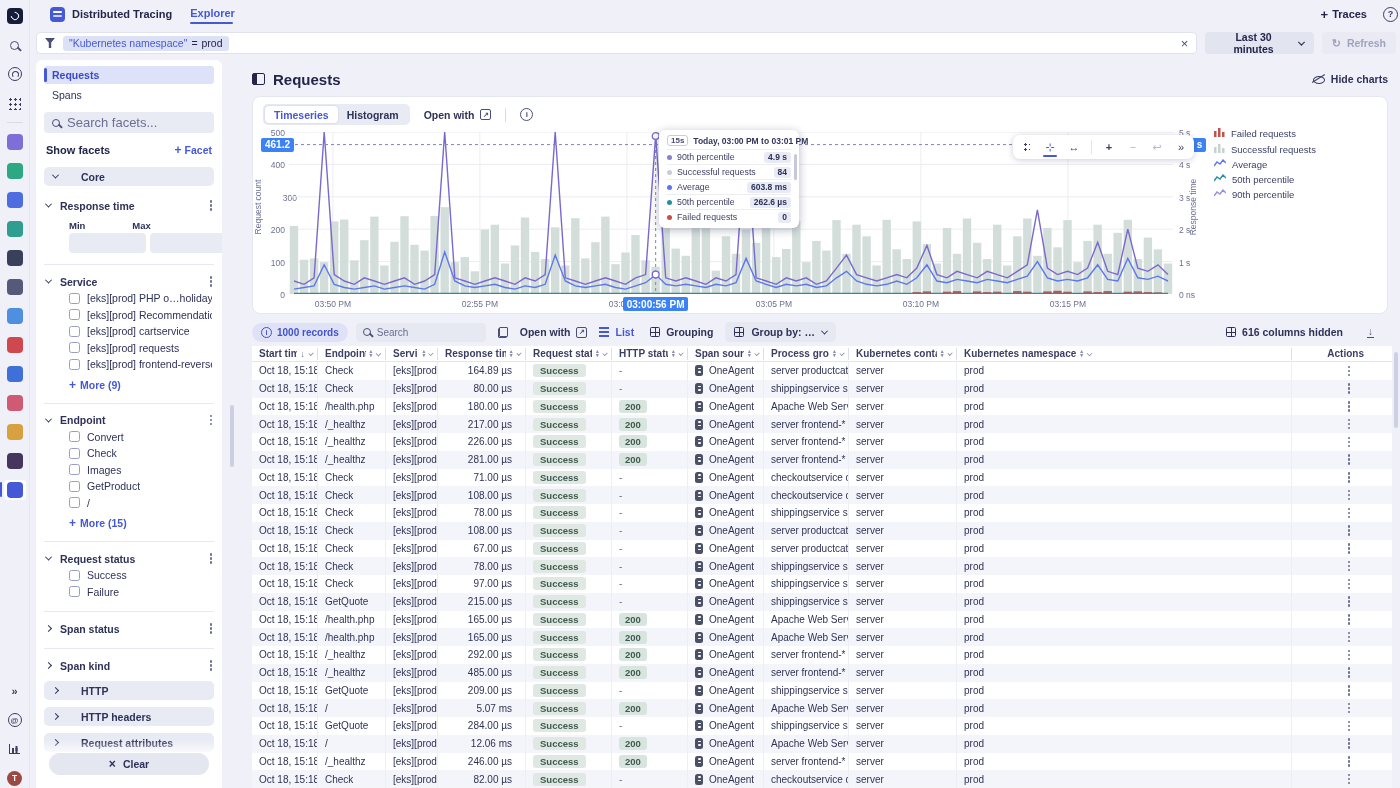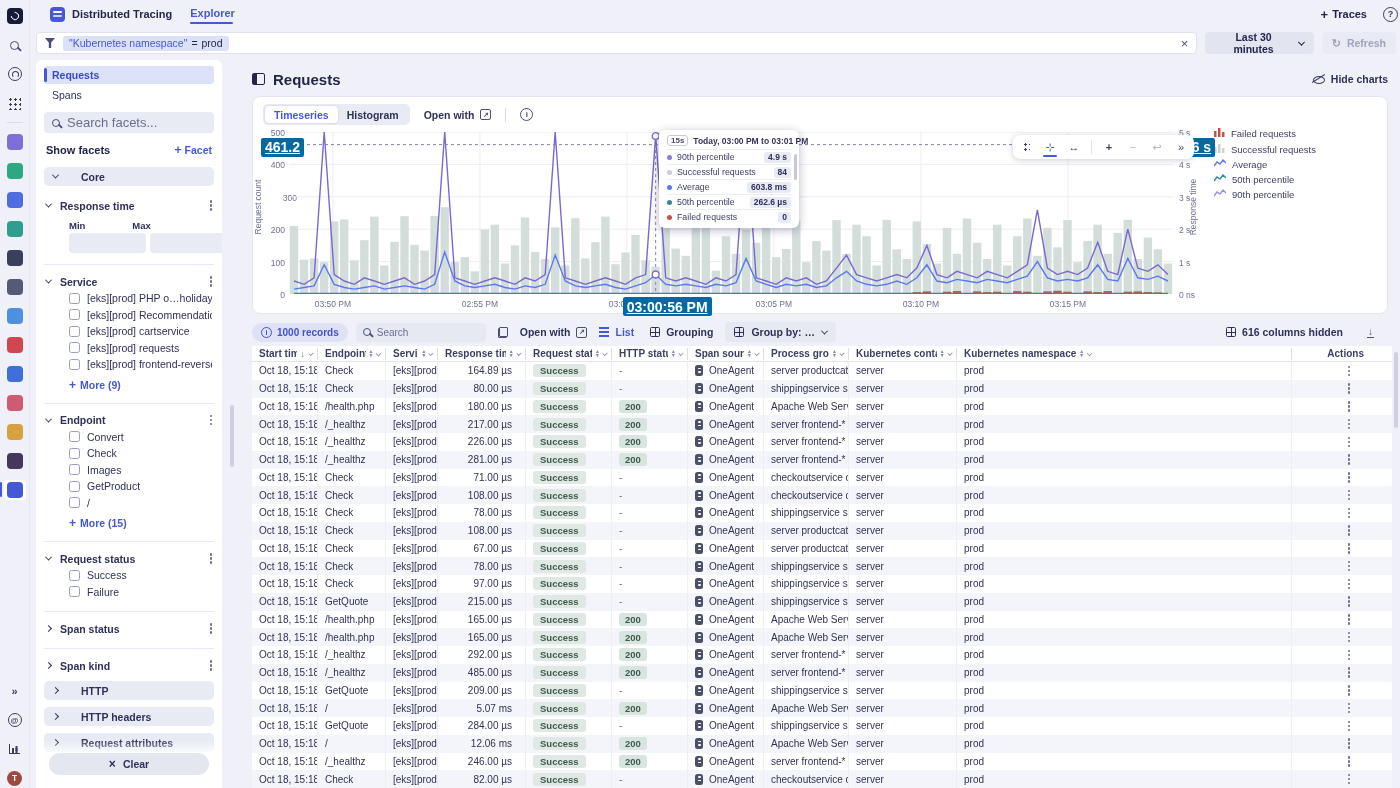--- a/index.html
+++ b/index.html
@@ -100,21 +100,21 @@
   .vdiv{width:1px;height:14px;background:#d8dae8;}
   .infoc{display:inline-flex;align-items:center;justify-content:center;width:13px;height:13px;border:1.3px solid #4b4f78;border-radius:50%;font-size:8px;font-weight:bold;color:#4b4f78;cursor:pointer;}
 
   .plot-wrap{position:absolute;left:36px;top:35px;width:884px;height:162px;}
   .plot-wrap svg{position:absolute;left:0;top:0;}
   .gl{stroke:#ececf3;stroke-width:1;}
   .ylab{position:absolute;font-size:8.5px;color:#6d7092;white-space:nowrap;}
   .ylab.left{text-align:right;width:26px;}
   .axis-title{position:absolute;font-size:8.5px;color:#6d7092;transform:rotate(-90deg);transform-origin:center;white-space:nowrap;}
   .xlab{position:absolute;font-size:8.5px;color:#6d7092;transform:translateX(-50%);top:202px;}
-  .axis-badge{position:absolute;background:#0369a1;color:#fff;font-size:14px;font-weight:bold;padding:1.5px 4px;border-radius:2px;white-space:nowrap;z-index:5;text-decoration:underline;}
+  .axis-badge{position:absolute;background:#3b82f6;color:#fff;font-size:10px;font-weight:bold;padding:1.5px 4px;border-radius:2px;white-space:nowrap;z-index:5;}
 
   .chart-toolbar{position:absolute;left:760px;top:38px;height:24px;background:#fff;border-radius:7px;box-shadow:0 1px 6px rgba(25,28,70,.22);display:flex;align-items:center;padding:0 6px;gap:10px;z-index:8;}
   .ct-icon{font-size:11px;color:#3b3e63;cursor:pointer;position:relative;display:flex;align-items:center;justify-content:center;width:14px;height:18px;}
   .ct-icon.active{color:#4558d6;}
   .ct-icon.active::after{content:"";position:absolute;left:0;right:0;bottom:-1px;height:2px;background:#4558d6;border-radius:2px;}
   .ct-icon.muted{color:#b5b7cc;}
   .ct-sep{width:1px;height:14px;background:#e2e4ee;}
   .dragdots{width:7px;height:11px;background-image:radial-gradient(#3b3e63 1.1px,transparent 1.2px);background-size:5px 5px;}
 
   .legend{position:absolute;left:961px;top:30px;display:flex;flex-direction:column;gap:4px;z-index:3;}

